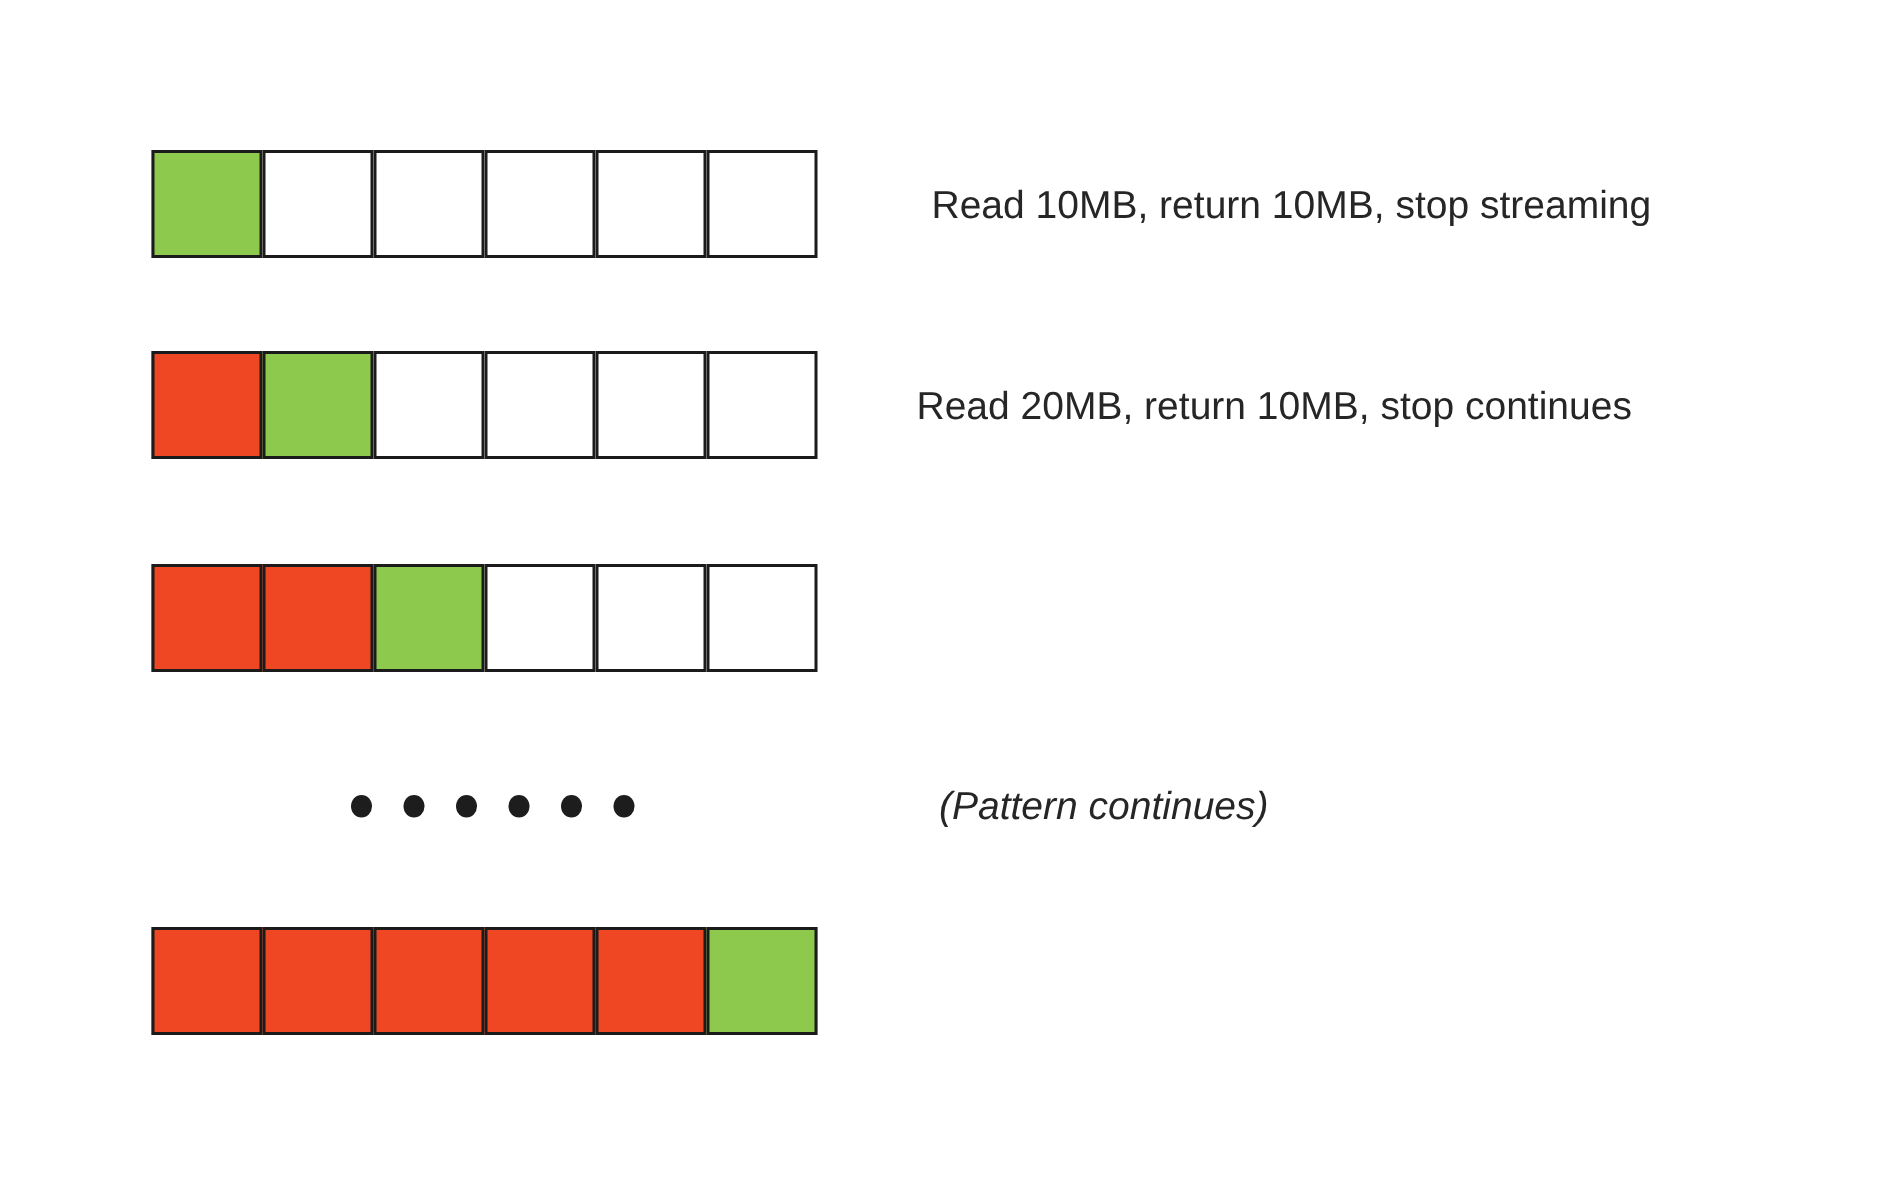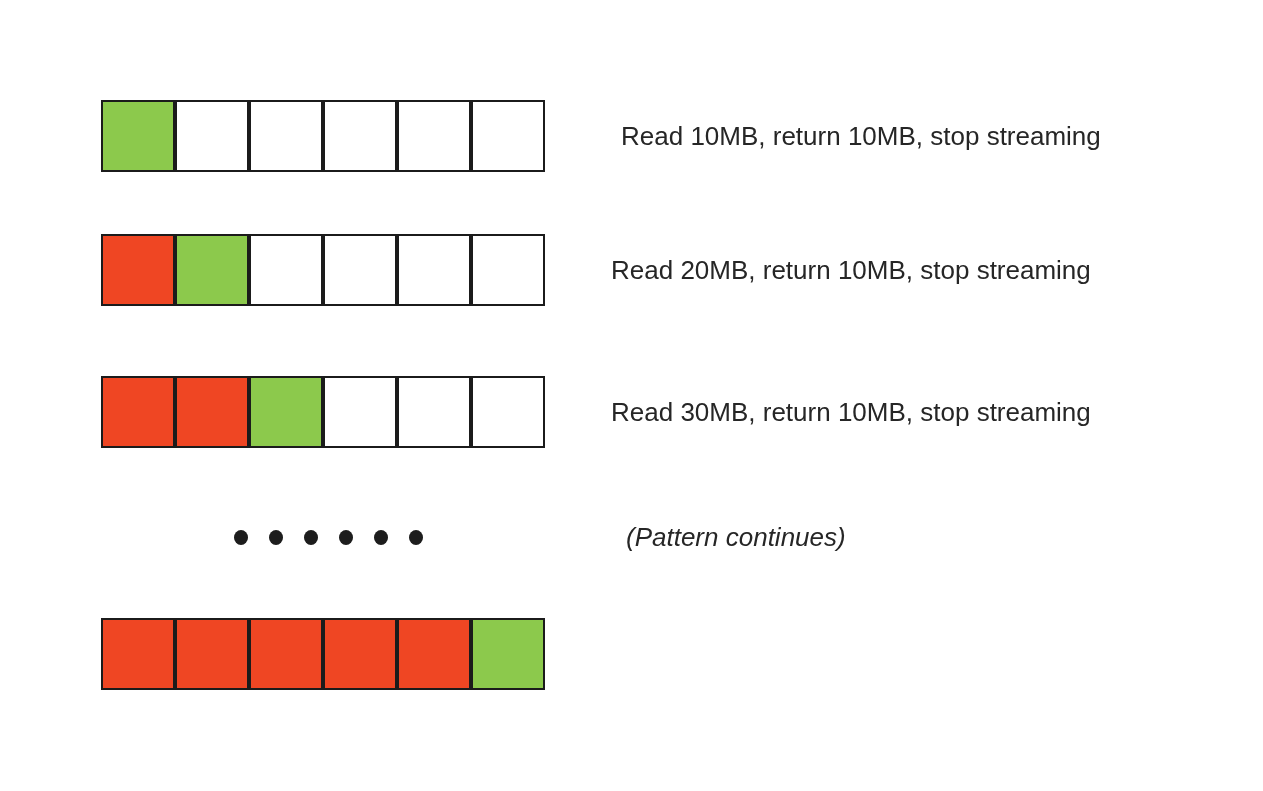--- a/index.html
+++ b/index.html
@@ -92,33 +92,32 @@
 
 <div class="drow" style="top:234px">
   <div class="bar">
       <div class="cell" style="background: rgb(239, 70, 35);"></div>
       <div class="cell" style="background: rgb(140, 201, 76);"></div>
       <div class="cell" style="background: rgb(255, 255, 255);"></div>
       <div class="cell" style="background: rgb(255, 255, 255);"></div>
       <div class="cell" style="background: rgb(255, 255, 255);"></div>
       <div class="cell" style="background: rgb(255, 255, 255);"></div>
     </div>
-  <div class="row-label">Read 20MB, return 10MB, stop streaming</div>
+  <div class="row-label">Read 20MB, return 10MB, stop continues</div>
 </div>
 
 <div class="drow" style="top:376px">
   <div class="bar">
       <div class="cell" style="background: rgb(239, 70, 35);"></div>
       <div class="cell" style="background: rgb(239, 70, 35);"></div>
       <div class="cell" style="background: rgb(140, 201, 76);"></div>
       <div class="cell" style="background: rgb(255, 255, 255);"></div>
       <div class="cell" style="background: rgb(255, 255, 255);"></div>
       <div class="cell" style="background: rgb(255, 255, 255);"></div>
     </div>
-  <div class="row-label">Read 30MB, return 10MB, stop streaming</div>
 </div>
 
 <div class="ellipsis-row" style="top:517px">
   <div class="dots">
       <div class="dot" style="background: rgb(29, 29, 29);"></div>
       <div class="dot" style="background: rgb(29, 29, 29);"></div>
       <div class="dot" style="background: rgb(29, 29, 29);"></div>
       <div class="dot" style="background: rgb(29, 29, 29);"></div>
       <div class="dot" style="background: rgb(29, 29, 29);"></div>
       <div class="dot" style="background: rgb(29, 29, 29);"></div>

